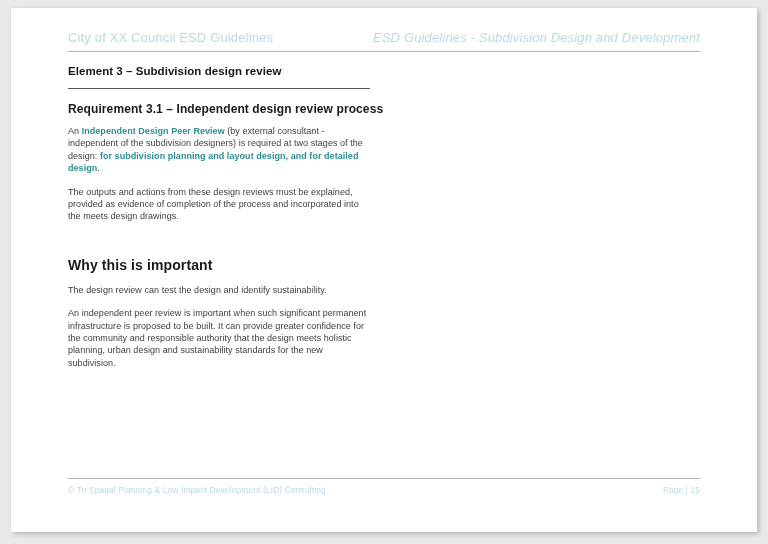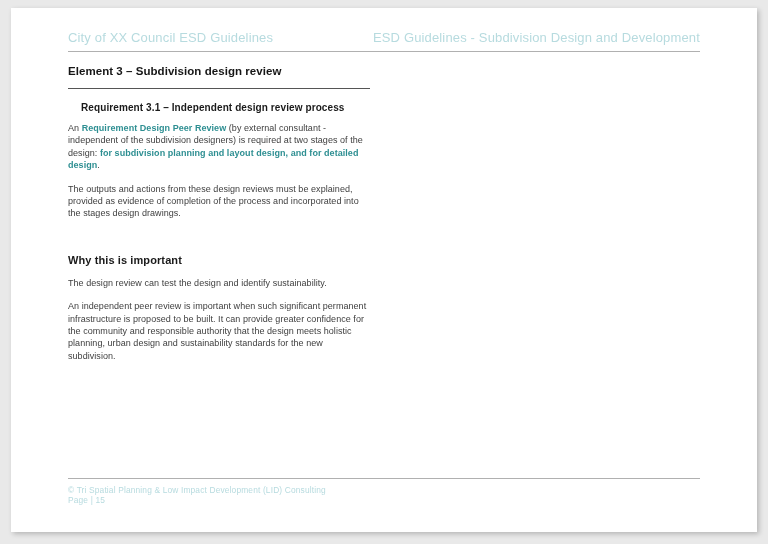--- a/index.html
+++ b/index.html
@@ -41,21 +41,21 @@
   .doc-header {
     display: flex;
     justify-content: space-between;
     align-items: flex-end;
     font-size: 13px;
     letter-spacing: 0.15px;
     color: #b7dbdf;
     padding-bottom: 6px;
   }
   .doc-header .hdr-left  { white-space: nowrap; }
-  .doc-header .hdr-right { white-space: nowrap; }
+  .doc-header .hdr-right { white-space: nowrap; font-style: italic; }
 
   .rule-full {
     border: none;
     border-top: 1px solid #b0b0b0;
     margin: 0;
     width: 632px;
     height: 0;
   }
 
   
@@ -69,44 +69,44 @@
   .rule-short {
     border: none;
     border-top: 1px solid #555555;
     margin: 0 0 13px 0;
     width: 302px;
     height: 0;
   }
 
   
   .req-heading {
-    font-size: 10px;
+    font-size: 12px;
     font-weight: bold;
     color: #1a1a1a;
     letter-spacing: 0.1px;
-    margin: 0 0 9px 13px;
+    margin: 0 0 9px 0;
   }
 
   
   .para {
     font-size: 9px;
     line-height: 12.4px;
     color: #404040;
     margin: 0 0 11px 0;
     width: 304px;
     letter-spacing: 0.05px;
   }
   .para:last-child { margin-bottom: 13px; }
   .accent {
     color: #2e8f92;
     font-weight: bold;
   }
 
   .sub-heading {
-    font-size: 11px;
+    font-size: 14px;
     font-weight: bold;
     color: #1a1a1a;
     letter-spacing: 0.1px;
     margin: 0 0 11px 0;
   }
   .gap-block { height: 23px; }
 
   
   #footer {
     position: absolute;
@@ -121,21 +121,20 @@
     width: 632px;
     height: 0;
   }
   .footer-row {
     display: flex;
     justify-content: space-between;
     align-items: baseline;
     font-size: 8.4px;
     color: #b7dbdf;
     letter-spacing: 0.15px;
-    flex-direction: column;
   }
 </style>
 </head>
 <body>
 
 <div id="viewport">
 
   <div id="page">
 
     <div id="page-inner">
@@ -144,23 +143,23 @@
         <span class="hdr-left">City of XX Council ESD Guidelines</span>
         <span class="hdr-right">ESD Guidelines - Subdivision Design and Development</span>
       </div>
       <hr class="rule-full">
 
       <div class="element-title">Element 3 – Subdivision design review</div>
       <hr class="rule-short">
 
       <div class="req-heading">Requirement 3.1 – Independent design review process</div>
 
-      <p class="para"><span>An </span><span class="accent">Requirement Design Peer Review</span><span> (by external consultant - independent of the subdivision designers) is required at two stages of the design: </span><span class="accent">for subdivision planning and layout design, and for detailed design</span><span>.</span></p>
+      <p class="para"><span>An </span><span class="accent">Independent Design Peer Review</span><span> (by external consultant - independent of the subdivision designers) is required at two stages of the design: </span><span class="accent">for subdivision planning and layout design, and for detailed design</span><span>.</span></p>
 
-      <p class="para">The outputs and actions from these design reviews must be explained, provided as evidence of completion of the process and incorporated into the stages design drawings.</p>
+      <p class="para">The outputs and actions from these design reviews must be explained, provided as evidence of completion of the process and incorporated into the meets design drawings.</p>
 
 
 
       <div class="gap-block"></div>
 
       <div class="sub-heading">Why this is important</div>
 
 
       <p class="para">The design review can test the design and identify sustainability.</p>
 

